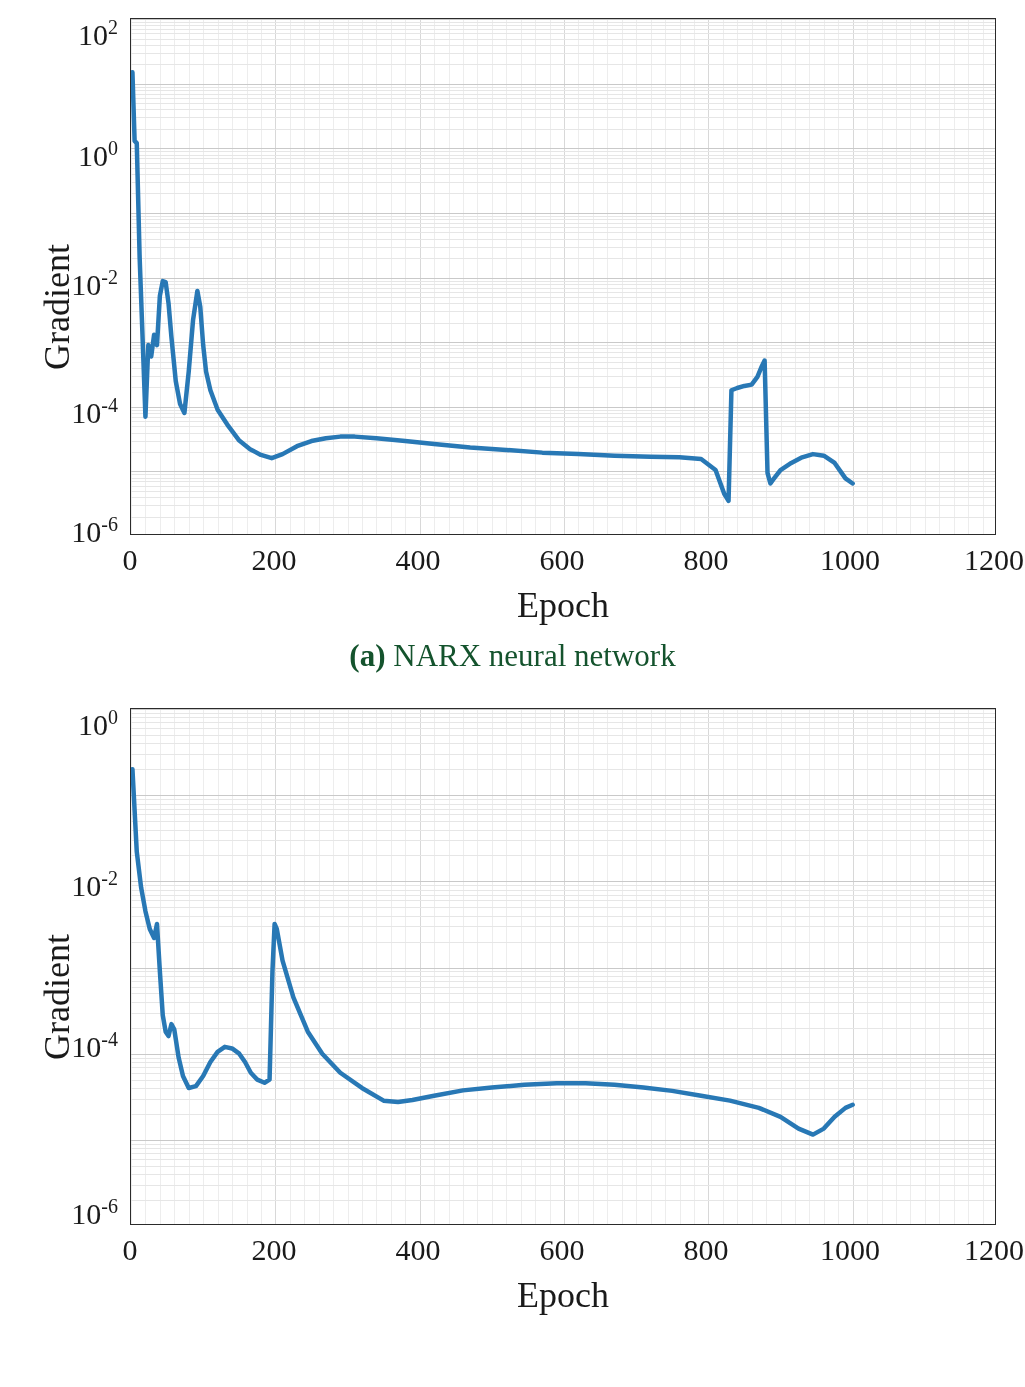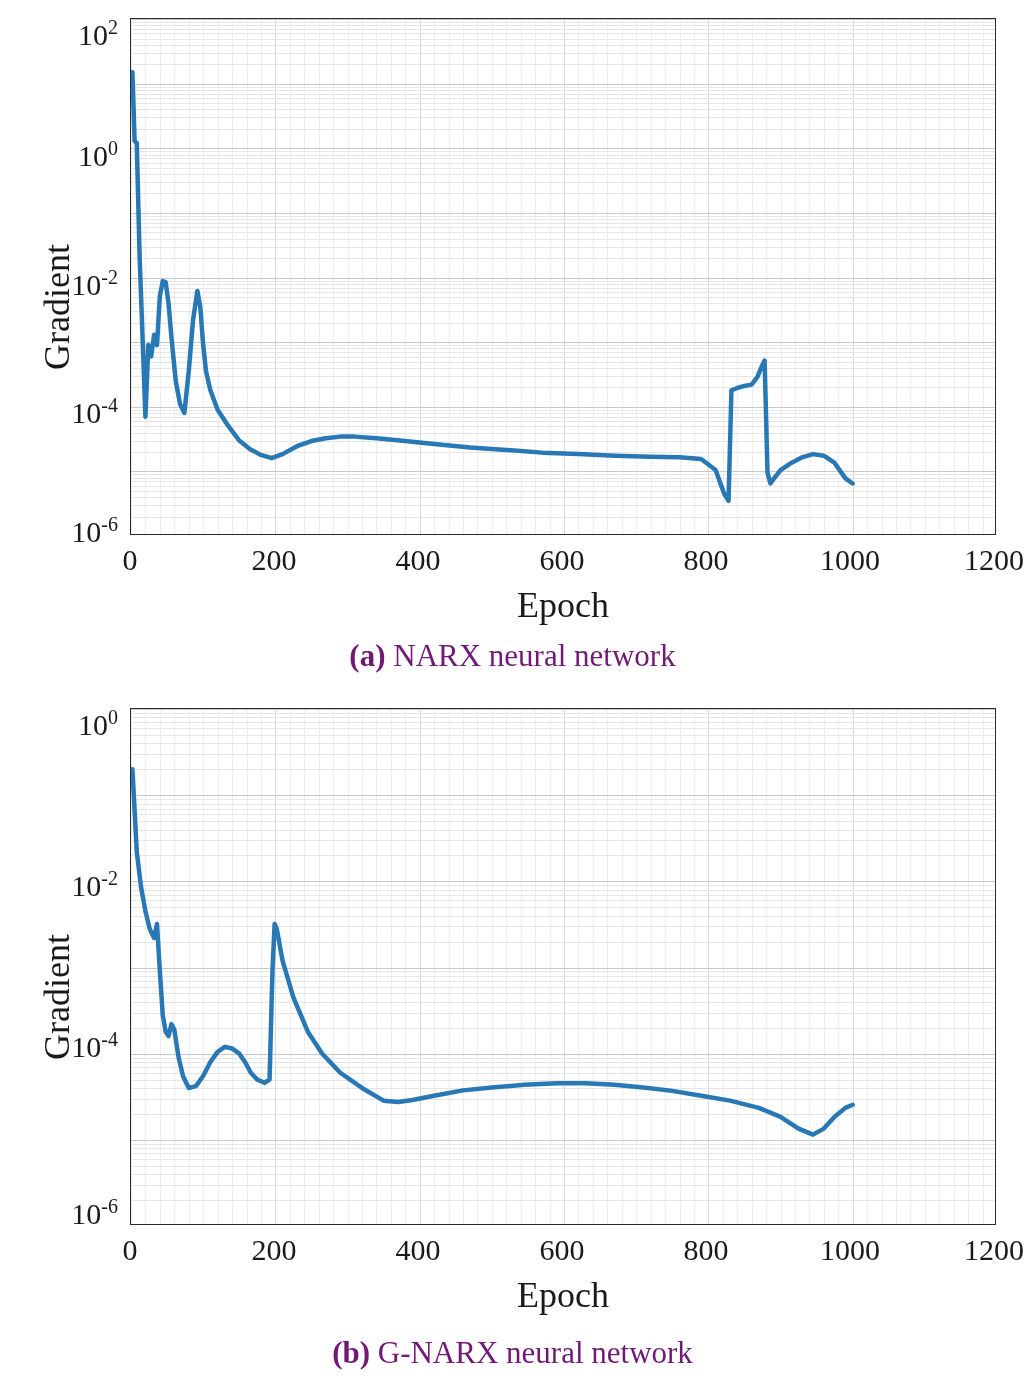--- a/index.html
+++ b/index.html
@@ -106,21 +106,21 @@
     transform: rotate(-90deg);
     transform-origin: left top;
     white-space: nowrap;
     font-family: "Liberation Serif", serif;
   }
   .caption {
     position: absolute;
     width: 1025px;
     text-align: center;
     font-size: 31px;
-    color: #701a75;
+    color: #14532d;
     font-family: "Liberation Serif", serif;
   }
   .caption b { font-weight: bold; }
 </style>
 </head>
 <body>
 
 <div class="page">
 
   <div class="figure fig-a">
@@ -446,18 +446,15 @@
     <div class="tick-x" style="left:234px; top:543px; width:80px;">200</div>
     <div class="tick-x" style="left:378px; top:543px; width:80px;">400</div>
     <div class="tick-x" style="left:522px; top:543px; width:80px;">600</div>
     <div class="tick-x" style="left:666px; top:543px; width:80px;">800</div>
     <div class="tick-x" style="left:810px; top:543px; width:80px;">1000</div>
     <div class="tick-x" style="left:954px; top:543px; width:80px;">1200</div>
 
     <div class="axis-label-x" style="left:130px; top:584px; width:866px;">Epoch</div>
     <div class="axis-label-y" style="left:36px; top:370px;">Gradient</div>
 
-    <div class="caption" style="left:0px; top:645px;">
-      <b>(b)</b><span> G-NARX neural network</span>
-    </div>
   </div>
 
 </div>
 
 </body></html>

